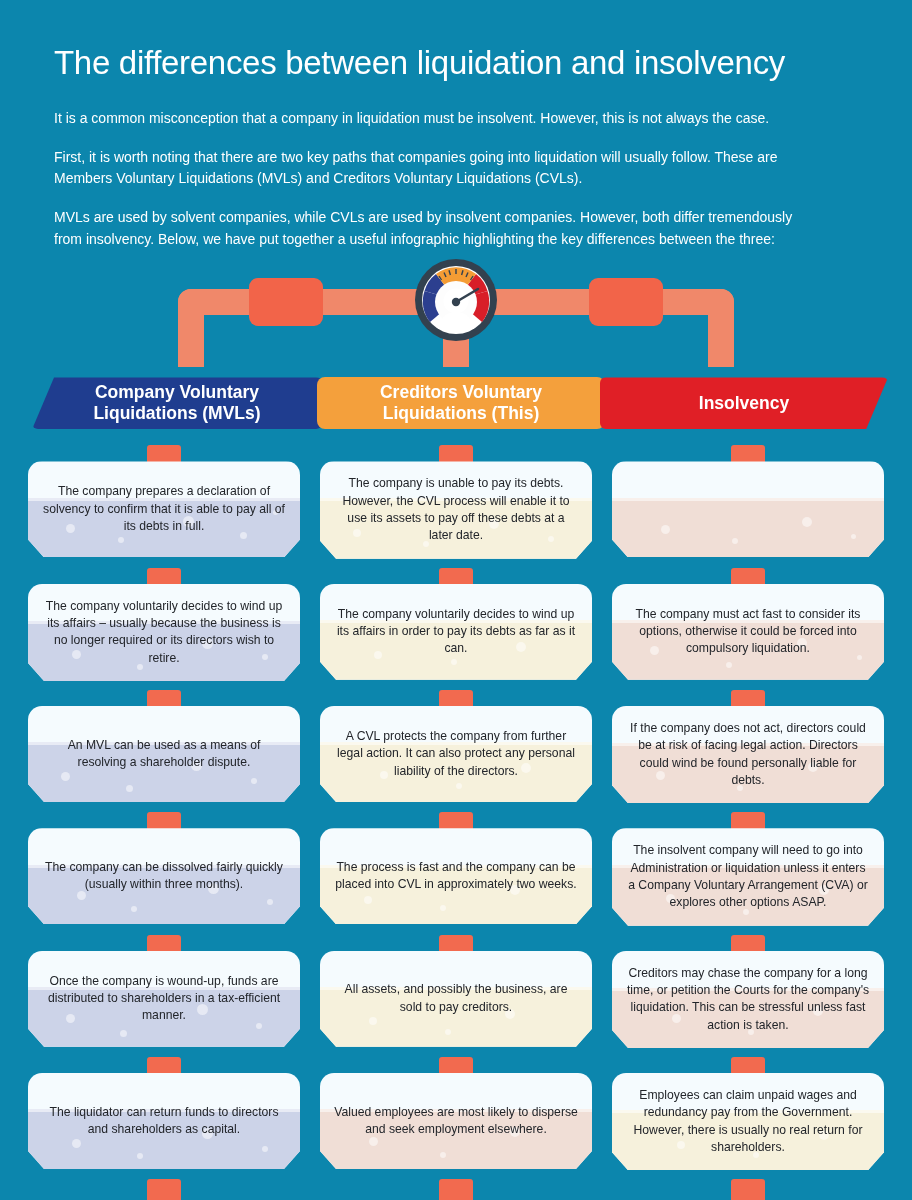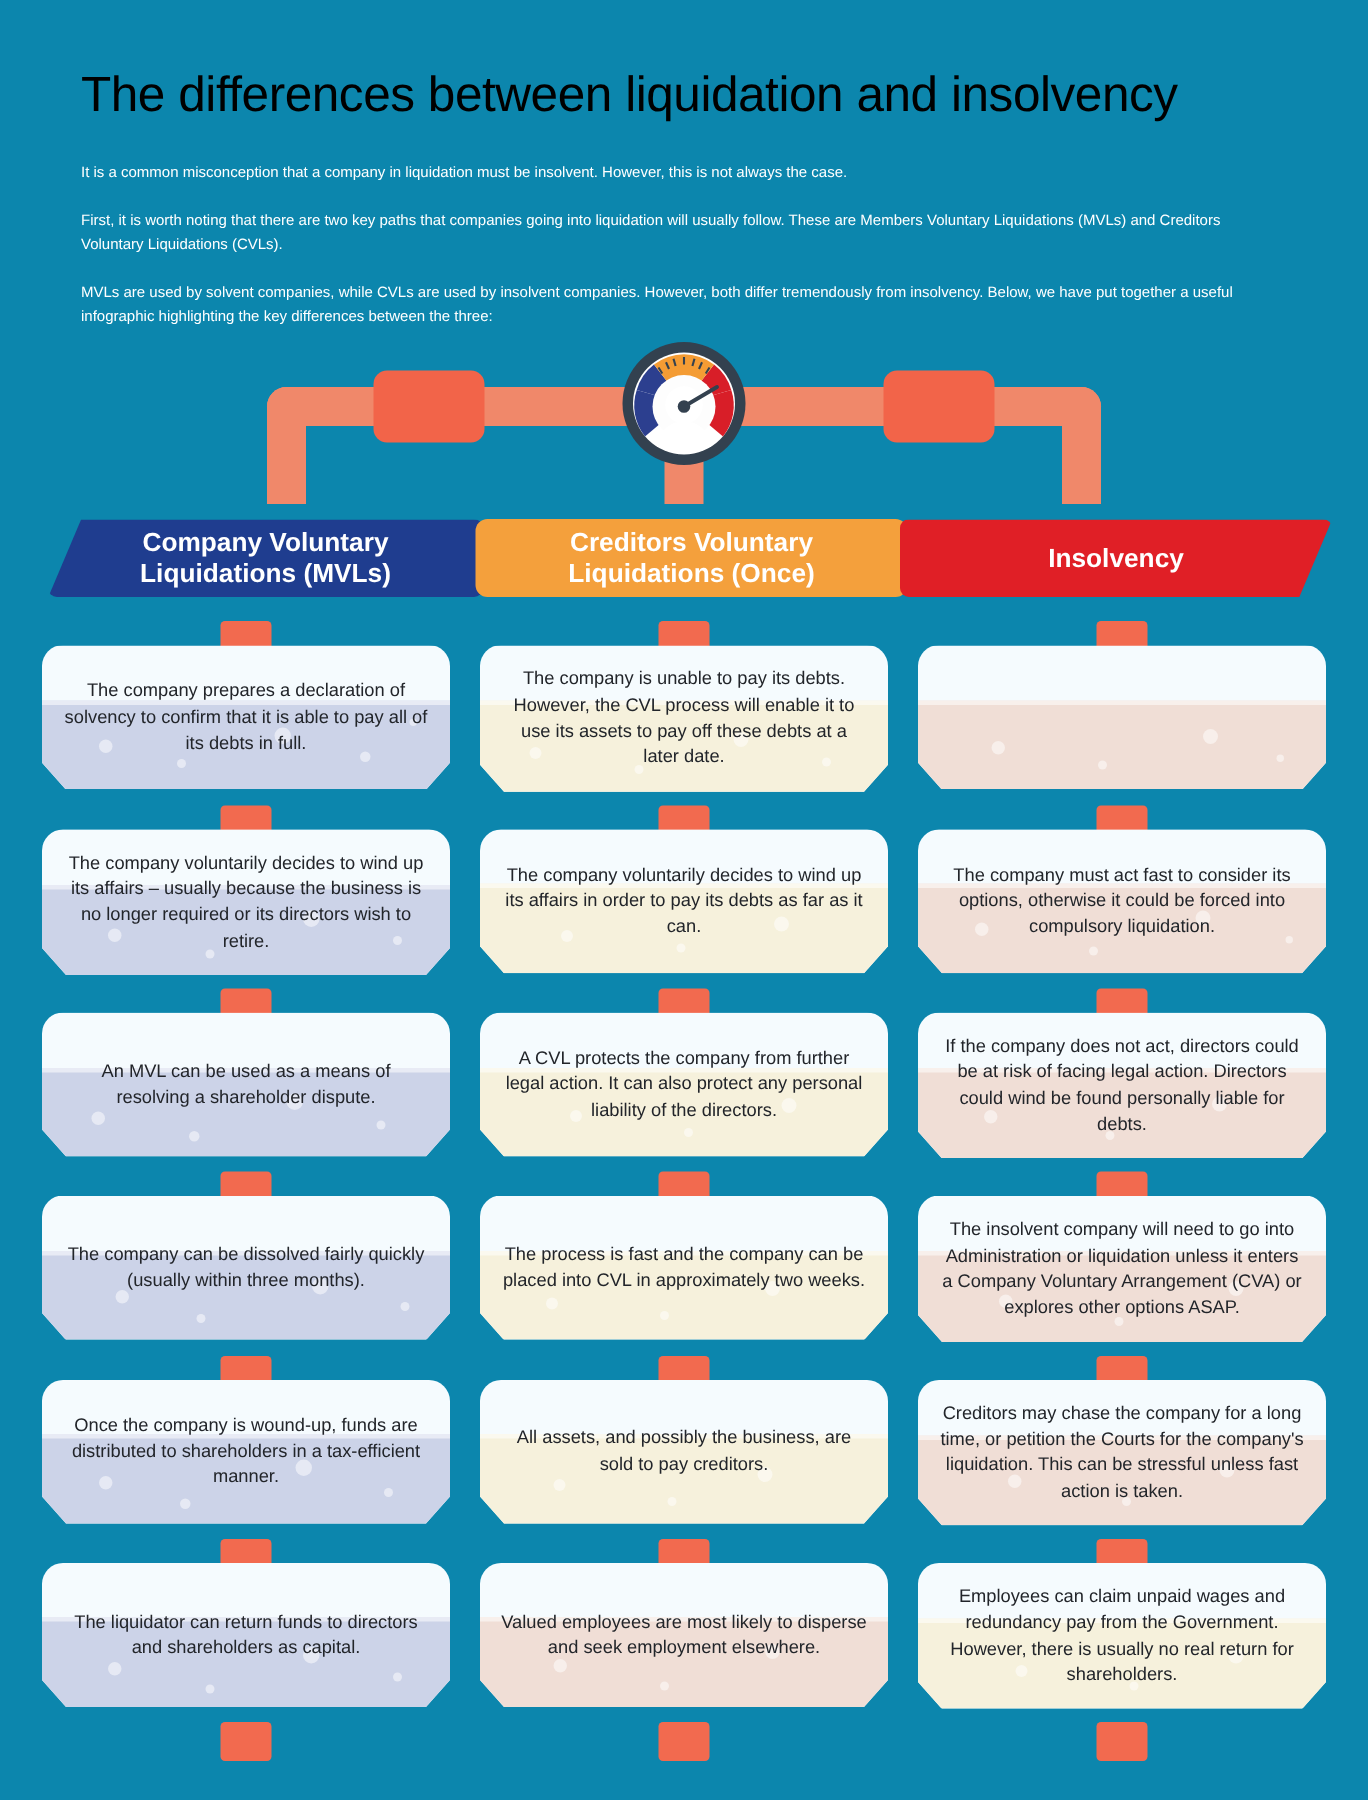--- a/index.html
+++ b/index.html
@@ -11,30 +11,30 @@
     font-family: "Liberation Sans", sans-serif;
     overflow: hidden;
     position: relative;
   }
 
   
   .intro {
     padding: 44px 54px 0 54px;
   }
   .page-title {
-    color: #000000;
+    color: #ffffff;
     font-size: 33px;
     font-weight: 400;
     letter-spacing: -0.3px;
     line-height: 1.15;
     margin-bottom: 26px;
   }
   .intro p {
     color: #ffffff;
-    font-size: 10px;
+    font-size: 14px;
     line-height: 1.55;
     margin-bottom: 17px;
     max-width: 770px;
   }
 
   
   .manifold {
     position: relative;
     height: 120px;
     margin-top: 8px;
@@ -253,21 +253,21 @@
 <div class="banners">
   <div class="banner banner-mvl">
     <span>
       <span>Company Voluntary</span><br>
       <span>Liquidations (MVLs)</span>
     </span>
   </div>
   <div class="banner banner-cvl">
     <span>
       <span>Creditors Voluntary</span><br>
-      <span>Liquidations (Once)</span>
+      <span>Liquidations (This)</span>
     </span>
   </div>
   <div class="banner banner-ins">
     <span>Insolvency</span>
   </div>
 </div>
 
 <div class="grid">
 
   <div class="row">

